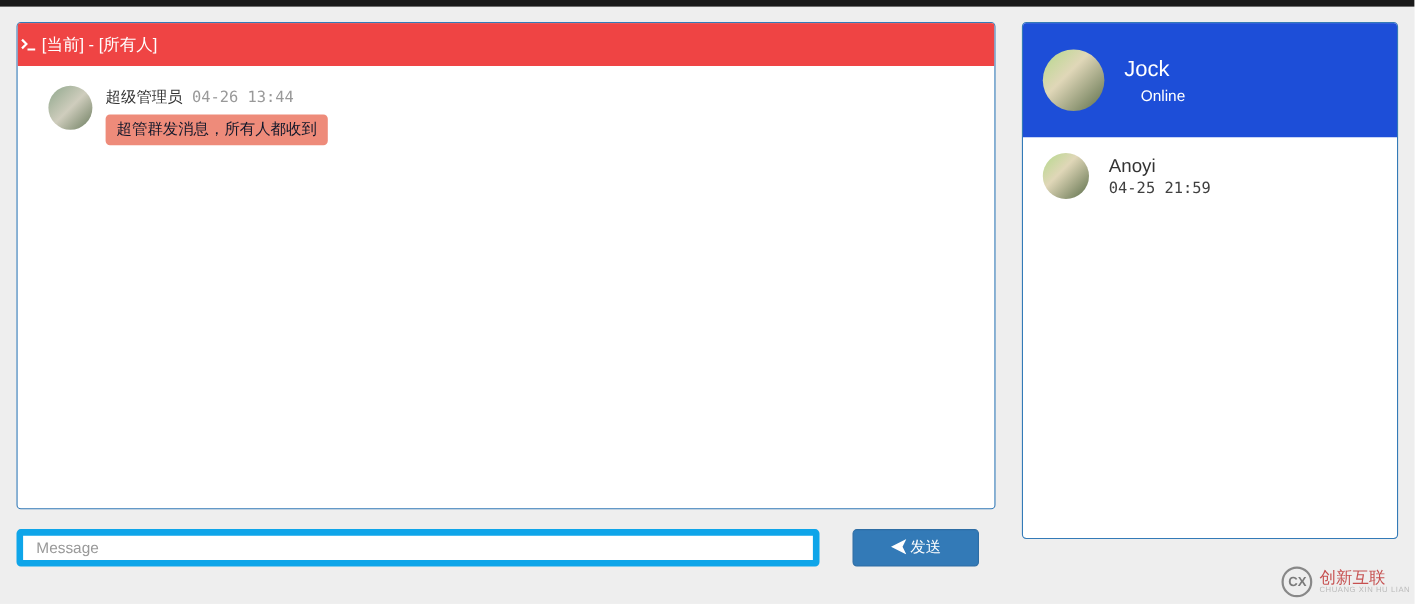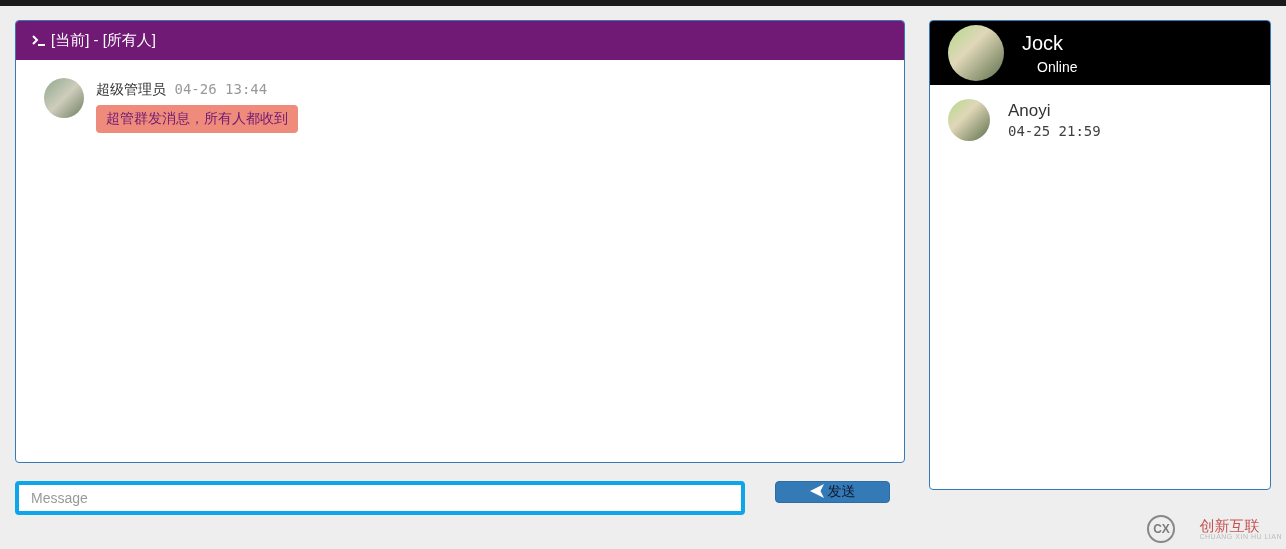--- a/index.html
+++ b/index.html
@@ -21,23 +21,23 @@
       gap: 24px;
     }
     .panel {
       border: 1px solid #ddd;
       border-radius: 4px;
       background: #fff;
       overflow: hidden;
     }
     .panel-primary { border-color: #337ab7; }
     .panel-heading {
-      background: #701a75;
+      background: #ef4444;
       color: #fff;
-      padding: 10px 15px;
+      padding: 10px 2px;
       display: flex;
       align-items: center;
       gap: 4px;
     }
     .panel-heading .title-text {
       font-size: 15px;
     }
     .terminal-icon {
       display: inline-flex;
       align-items: center;
@@ -84,68 +84,68 @@
     }
     .msg-time {
       color: #999;
       font-size: 14px;
       font-family: monospace, sans-serif;
       margin-left: 4px;
     }
     .msg-bubble {
       display: inline-block;
       background: #ee8b7a;
-      color: #701a75;
+      color: #0f172a;
       border-radius: 4px;
       padding: 5px 10px;
       font-size: 14px;
     }
     .input-row {
       display: flex;
       gap: 30px;
       margin-top: 18px;
       align-items: stretch;
     }
     .msg-input {
       flex: 1;
       max-width: 730px;
       height: 34px;
-      border: 4px solid #0ea5e9;
+      border: 6px solid #0ea5e9;
       border-radius: 4px;
       padding: 4px 12px;
       font-size: 14px;
       color: #b91c1c;
       background: #fff;
     }
     .msg-input::placeholder { color: #999; }
     .send-btn {
       width: 115px;
-      height: 22px;
+      height: 34px;
       background: #337ab7;
-      color: #0f172a;
+      color: #ffffff;
       border: 1px solid #2e6da4;
       border-radius: 4px;
       font-size: 14px;
       cursor: pointer;
       display: inline-flex;
       align-items: center;
       justify-content: center;
       gap: 4px;
     }
     .right-col {
       width: 342px;
     }
     .user-panel {
       width: 100%;
       height: 470px;
     }
     .user-header {
-      background: #000000;
+      background: #1d4ed8;
       color: #fff;
-      padding: 4px 18px;
+      padding: 24px 18px;
       display: flex;
       align-items: center;
       gap: 18px;
     }
     .user-header .big-avatar {
       width: 56px;
       height: 56px;
       border-radius: 50%;
       background: linear-gradient(135deg, #b3d98a 0%, #e0d7b8 40%, #5b6e4a 100%);
     }
@@ -183,21 +183,21 @@
       color: #404040;
       font-family: monospace, sans-serif;
       margin-top: 2px;
     }
     .watermark {
       position: absolute;
       right: 4px;
       bottom: 6px;
       display: flex;
       align-items: center;
-      gap: 24px;
+      gap: 6px;
       opacity: 0.75;
     }
     .watermark-logo {
       width: 28px;
       height: 28px;
       border: 2px solid #666;
       border-radius: 50%;
       position: relative;
       display: flex;
       align-items: center;

